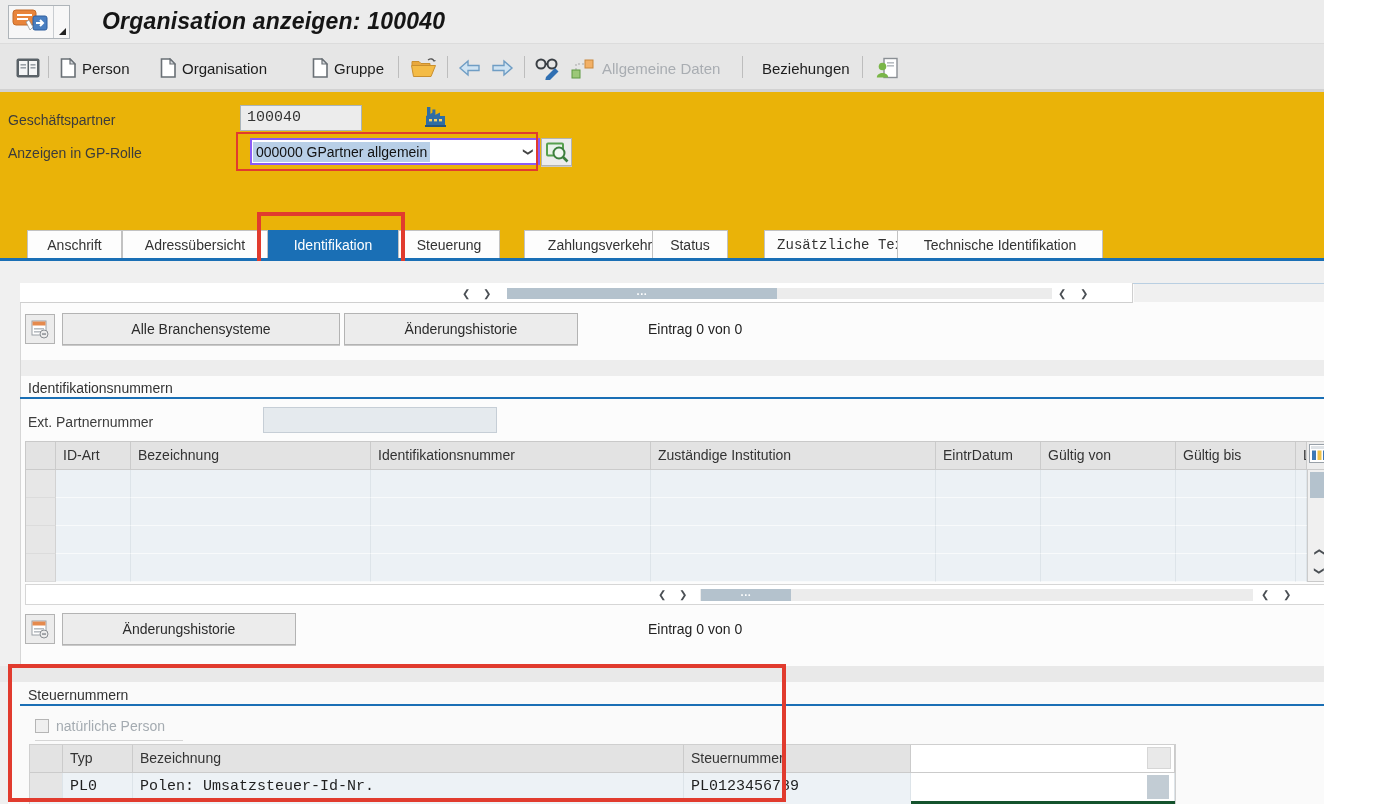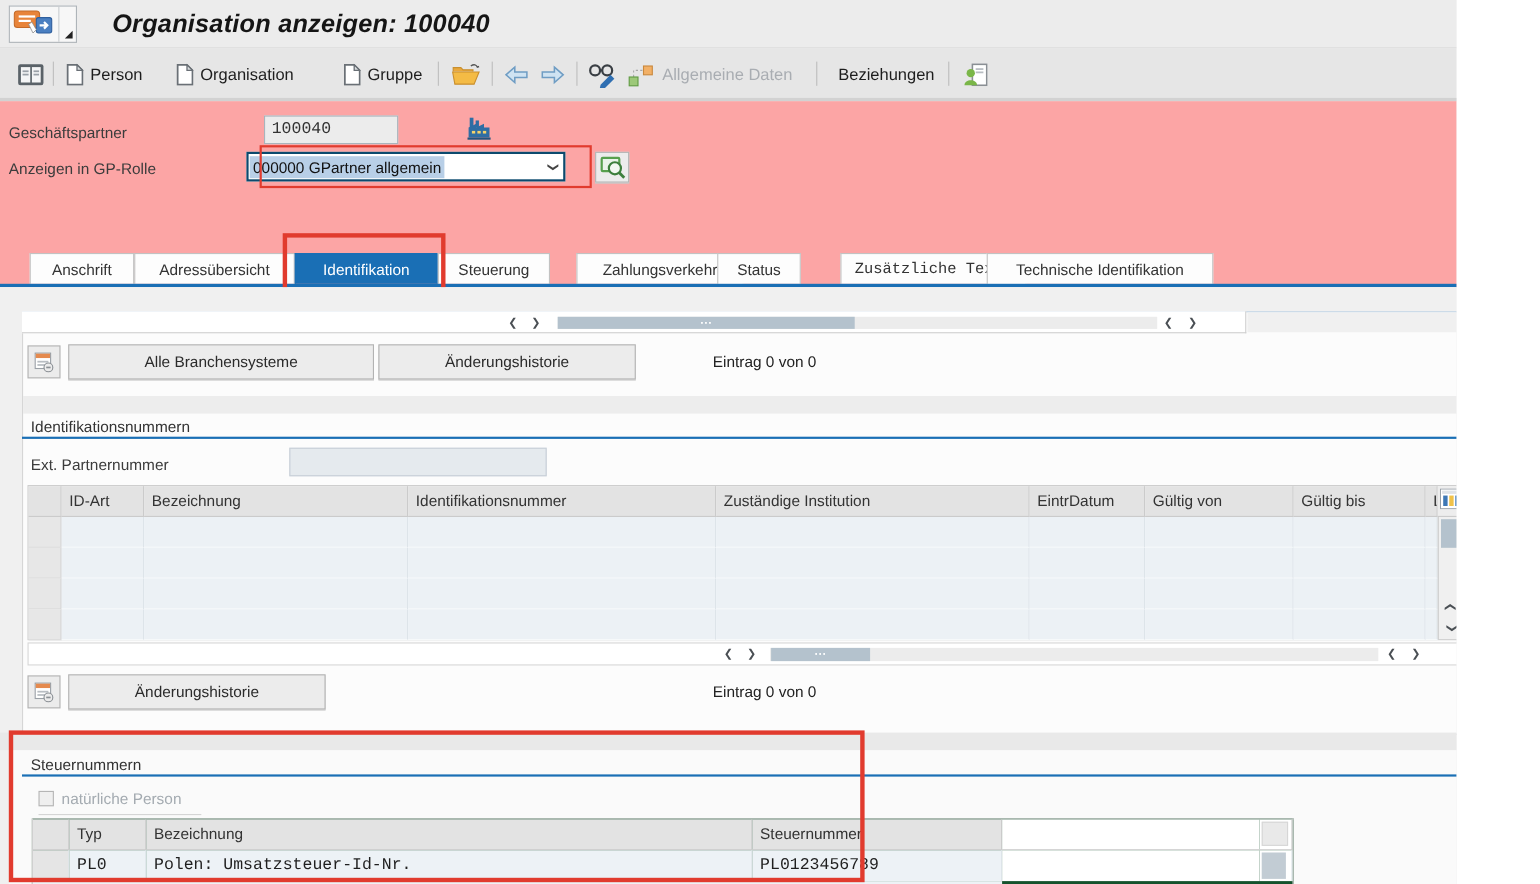--- a/index.html
+++ b/index.html
@@ -15,25 +15,25 @@
   .window-title { left:102px; top:8px; font-size:23px; font-weight:bold; font-style:italic; color:#151515; letter-spacing:.2px; }
 
   
   .appbar { left:0; top:44px; width:1400px; height:48px; background:#e6e6e6; border-bottom:3px solid #d2d2d2; }
   .tb { position:absolute; top:12px; height:24px; display:flex; align-items:center; gap:6px; }
   .tb-label { font-size:15px; color:#1d1d1d; white-space:nowrap; }
   .tb-label.disabled { color:#a9adb2; }
   .vsep { position:absolute; top:12px; width:1px; height:22px; background:#bdbdbd; }
 
   
-  .formarea { left:0; top:92px; width:1400px; height:169px; background:#fca5a5; }
+  .formarea { left:0; top:92px; width:1400px; height:169px; background:#eab308; }
   .flabel { position:absolute; font-size:14px; color:#3c3c3c; white-space:nowrap; }
   .field-ro { position:absolute; background:#ececec; border:1px solid #a9b4bc; font-family:"Liberation Mono","DejaVu Sans Mono",monospace; font-size:15px; color:#333; padding:3px 6px; }
   .bp-name { position:absolute; font-size:14px; color:#222; white-space:nowrap; }
-  .combo { position:absolute; left:224px; top:138px; width:290px; height:27px; background:#fff; border:2px solid #0c4a6e; display:flex; align-items:center; }
+  .combo { position:absolute; left:250px; top:138px; width:290px; height:27px; background:#fff; border:2px solid #8b5cf6; display:flex; align-items:center; }
   .combo .sel { background:#b8cfe7; margin-left:1px; padding:2px 3px; font-size:14px; color:#111; white-space:nowrap; }
   .combo .dd { position:absolute; right:6px; top:5px; color:#444; }
   .btn { position:absolute; background:#ececec; border:1px solid #b3b3b3; box-shadow:0 1px 0 #c9c9c9; display:flex; align-items:center; justify-content:center; font-size:14px; color:#2b2b2b; cursor:default; }
   .iconbtn { position:absolute; width:30px; height:30px; background:#ececec; border:1px solid #b3b3b3; display:flex; align-items:center; justify-content:center; }
   .hdivider { position:absolute; left:0; top:172px; width:565px; height:1px; background:#d9d9d9; }
 
   
   .tab { position:absolute; top:230px; height:28px; background:#fdfdfd; border:1px solid #c2c2c2; border-bottom:none; display:flex; align-items:center; justify-content:center; font-size:14px; color:#333; }
   .tab.active { background:#1a6fb5; color:#fff; border-color:#1a6fb5; }
   .tab-underline { position:absolute; left:0; top:258px; width:1400px; height:3px; background:#1a6fb5; }

